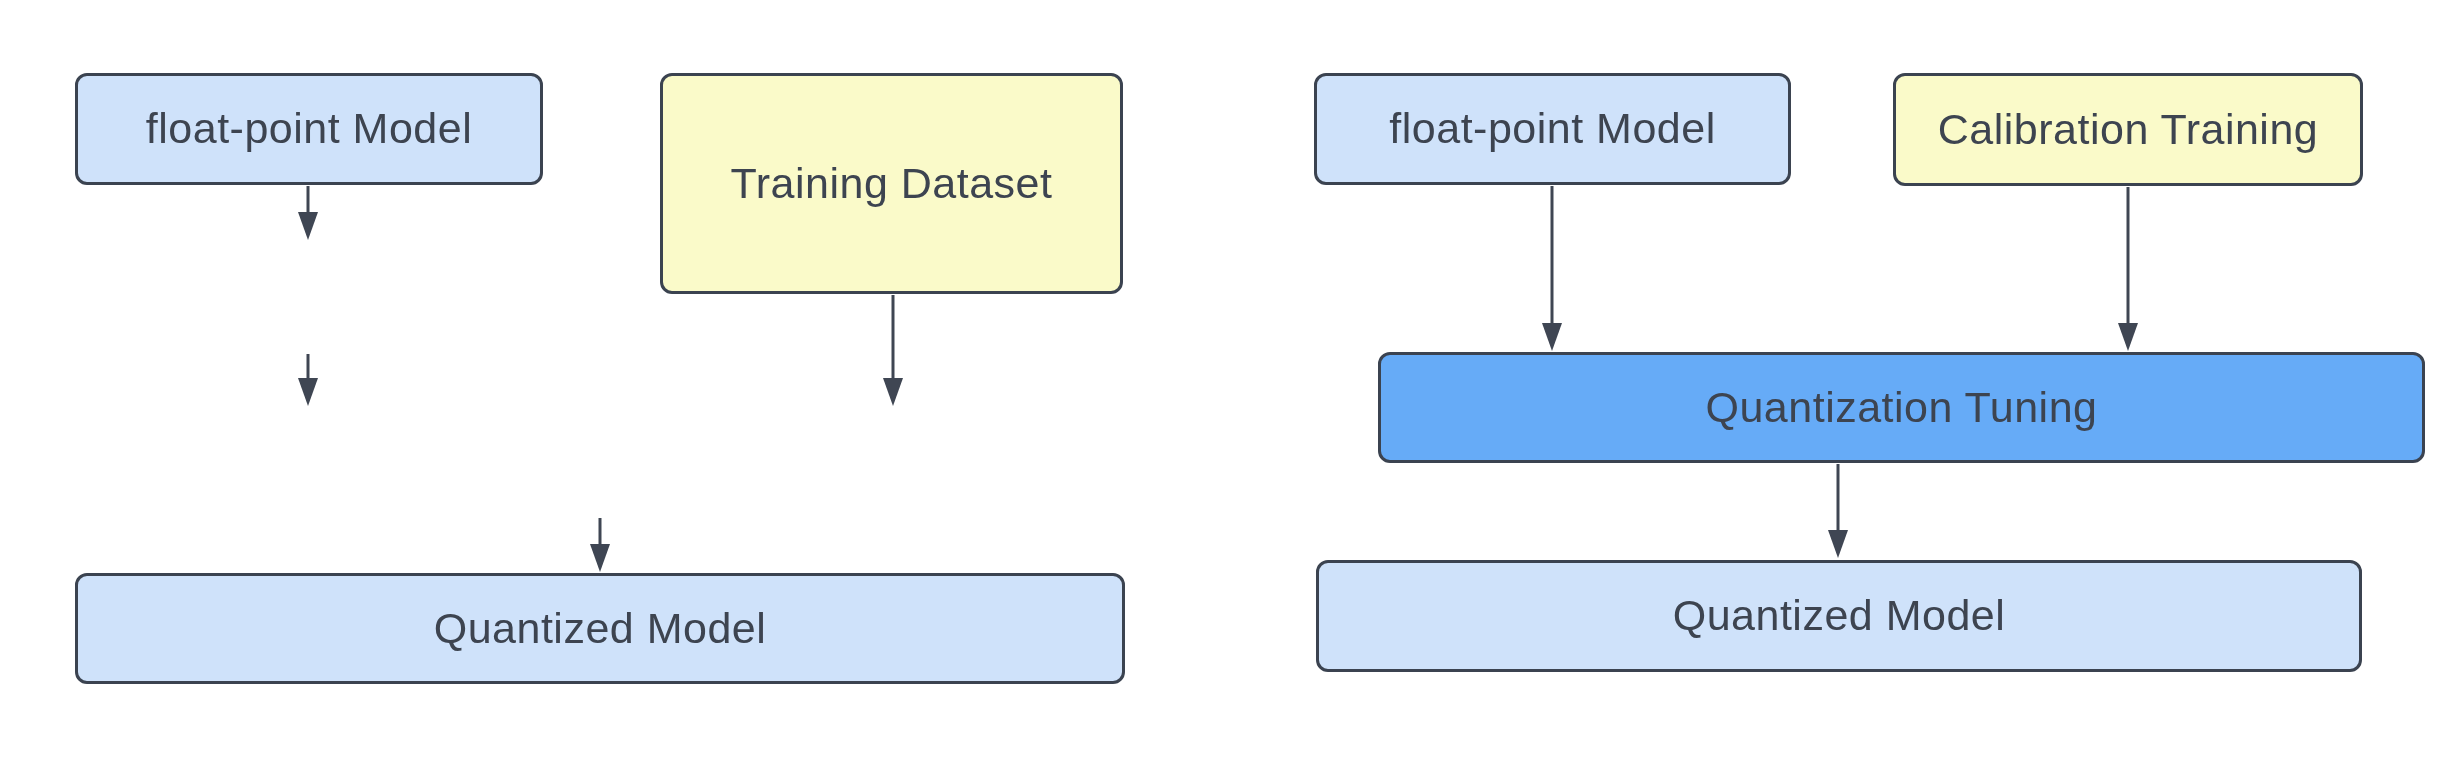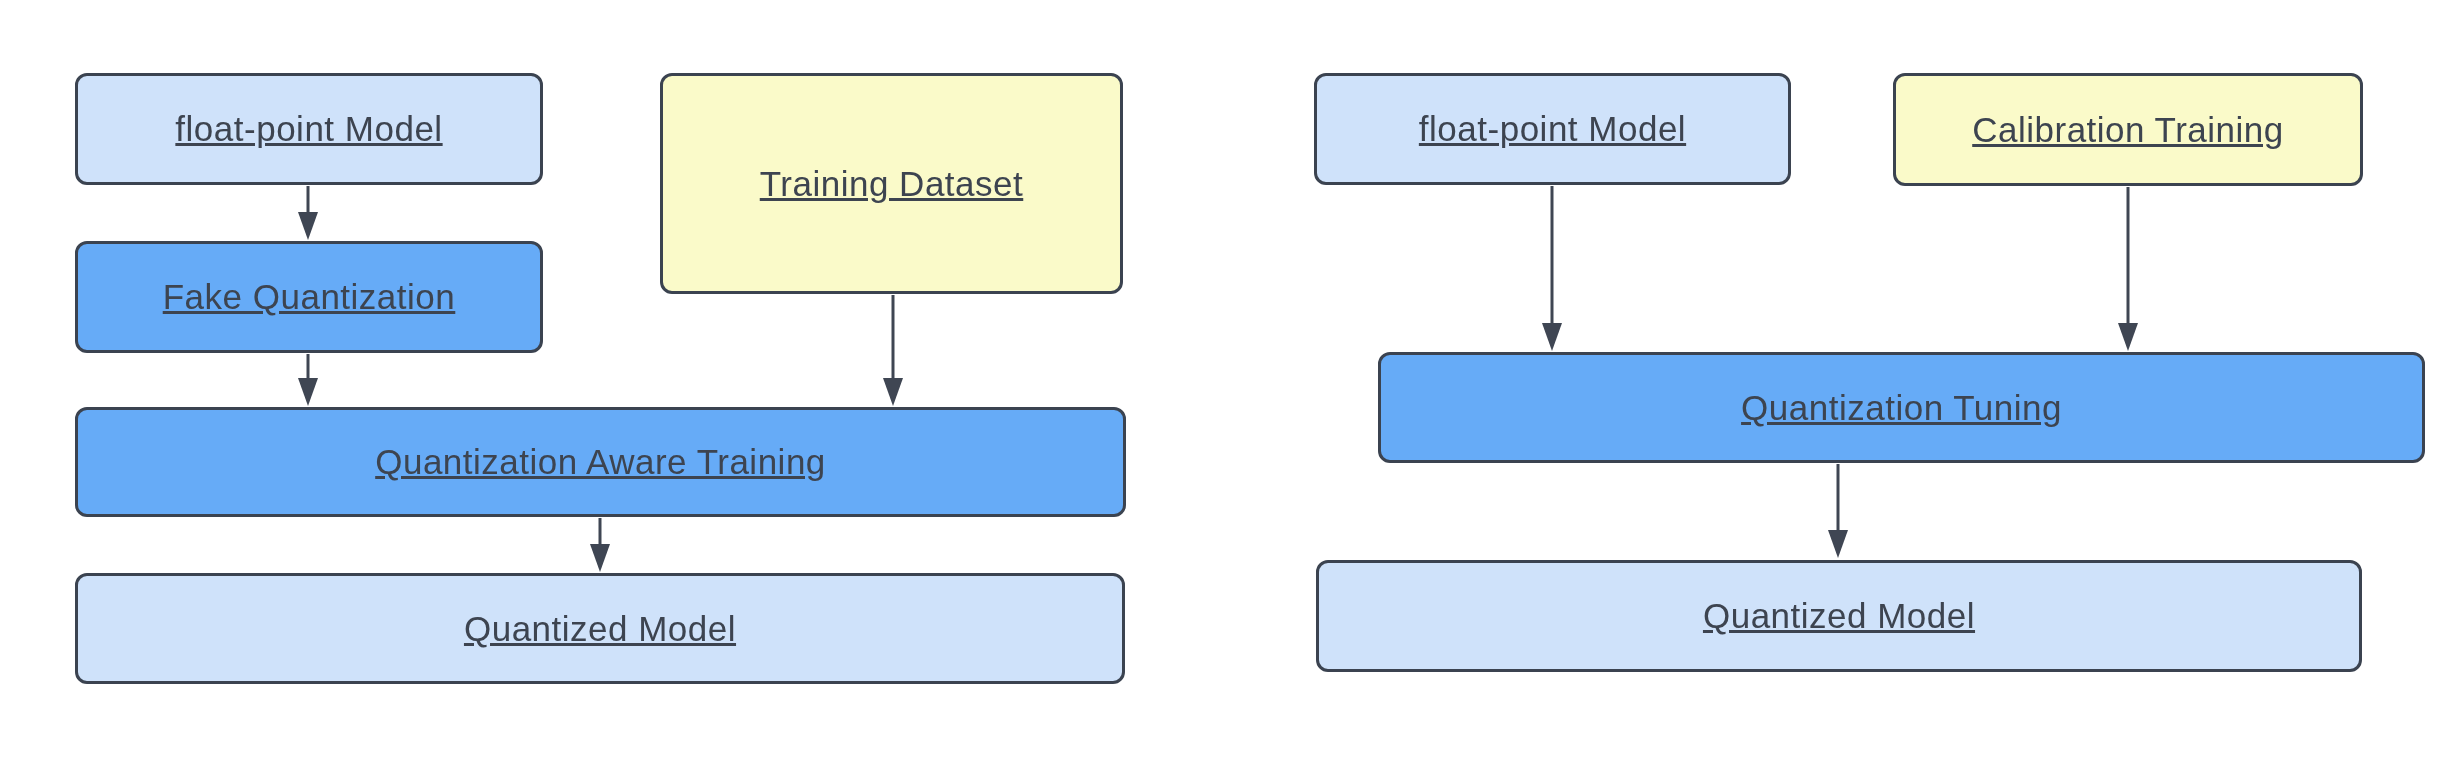--- a/index.html
+++ b/index.html
@@ -17,24 +17,23 @@
   }
   .node {
     position: absolute;
     box-sizing: border-box;
     border: 3px solid #0ea5e9;
     border-radius: 12px;
     display: flex;
     align-items: center;
     justify-content: center;
     text-align: center;
-    font-size: 35px;
+    font-size: 43px;
     line-height: 1.2;
     letter-spacing: 0.5px;
-    text-decoration: underline;
   }
 </style>
 </head>
 <body>
 
 <div class="canvas" style="width: 2438px; height: 759px; background: rgb(255, 255, 255);">
   <svg class="arrows-layer" viewBox="0 0 2438 759">
       <g>
         <line x1="308" y1="186" x2="308" y2="218" stroke="#3f4653" stroke-width="3"></line>
         <polygon points="308,240 298,212 318,212" fill="#3f4653"></polygon>
@@ -59,21 +58,19 @@
         <line x1="2128" y1="187" x2="2128" y2="329" stroke="#3f4653" stroke-width="3"></line>
         <polygon points="2128,351 2118,323 2138,323" fill="#3f4653"></polygon>
       </g>
       <g>
         <line x1="1838" y1="464" x2="1838" y2="536" stroke="#3f4653" stroke-width="3"></line>
         <polygon points="1838,558 1828,530 1848,530" fill="#3f4653"></polygon>
       </g>
     </svg>
 
   <div class="node" style="left: 75px; top: 73px; width: 468px; height: 112px; background: rgb(207, 226, 250); border-color: rgb(59, 67, 80); color: rgb(61, 68, 80);">float-point Model</div>
-  <div class="node" style="left: 75px; top: 241px; width: 468px; height: 112px; background: rgb(102, 171, 247); border-color: rgb(59, 67, 80); color: rgb(61, 68, 80);">Fake Quantization</div>
   <div class="node" style="left: 660px; top: 73px; width: 463px; height: 221px; background: rgb(250, 250, 201); border-color: rgb(59, 67, 80); color: rgb(61, 68, 80);">Training Dataset</div>
-  <div class="node" style="left: 75px; top: 407px; width: 1051px; height: 110px; background: rgb(102, 171, 247); border-color: rgb(59, 67, 80); color: rgb(61, 68, 80);">Quantization Aware Training</div>
   <div class="node" style="left: 75px; top: 573px; width: 1050px; height: 111px; background: rgb(207, 226, 250); border-color: rgb(59, 67, 80); color: rgb(61, 68, 80);">Quantized Model</div>
   <div class="node" style="left: 1314px; top: 73px; width: 477px; height: 112px; background: rgb(207, 226, 250); border-color: rgb(59, 67, 80); color: rgb(61, 68, 80);">float-point Model</div>
   <div class="node" style="left: 1893px; top: 73px; width: 470px; height: 113px; background: rgb(250, 250, 201); border-color: rgb(59, 67, 80); color: rgb(61, 68, 80);">Calibration Training</div>
   <div class="node" style="left: 1378px; top: 352px; width: 1047px; height: 111px; background: rgb(102, 171, 247); border-color: rgb(59, 67, 80); color: rgb(61, 68, 80);">Quantization Tuning</div>
   <div class="node" style="left: 1316px; top: 560px; width: 1046px; height: 112px; background: rgb(207, 226, 250); border-color: rgb(59, 67, 80); color: rgb(61, 68, 80);">Quantized Model</div>
 </div>
 
 </body></html>

